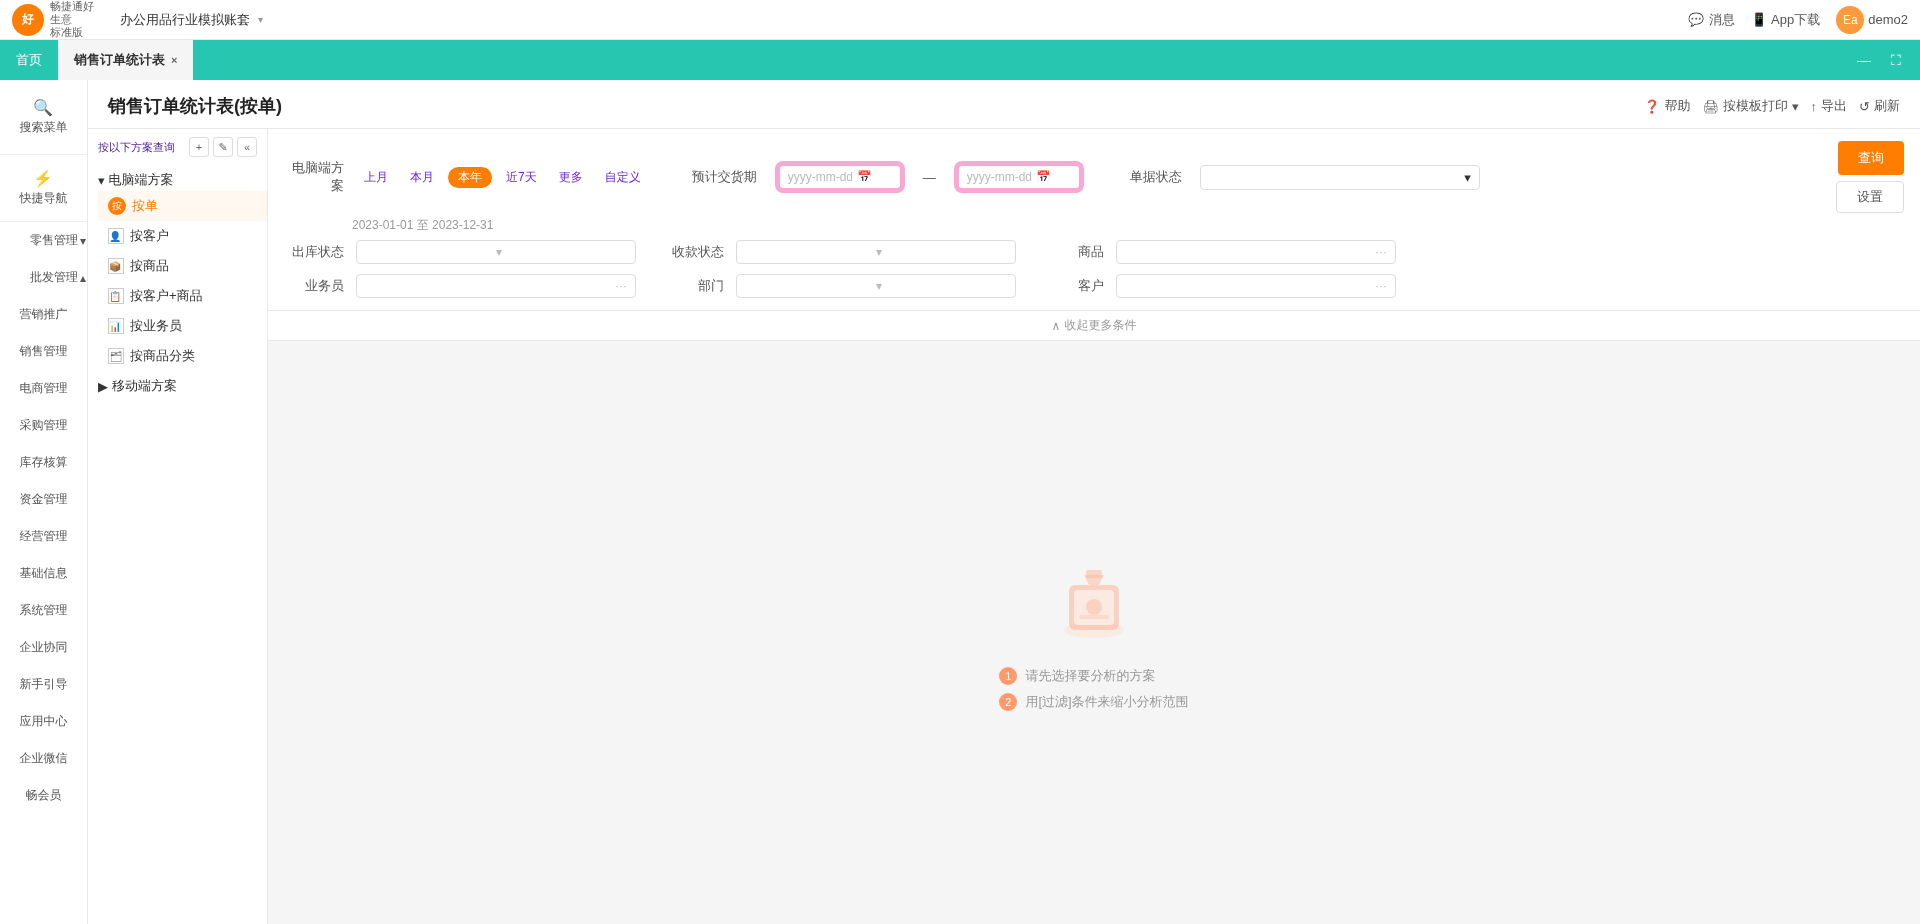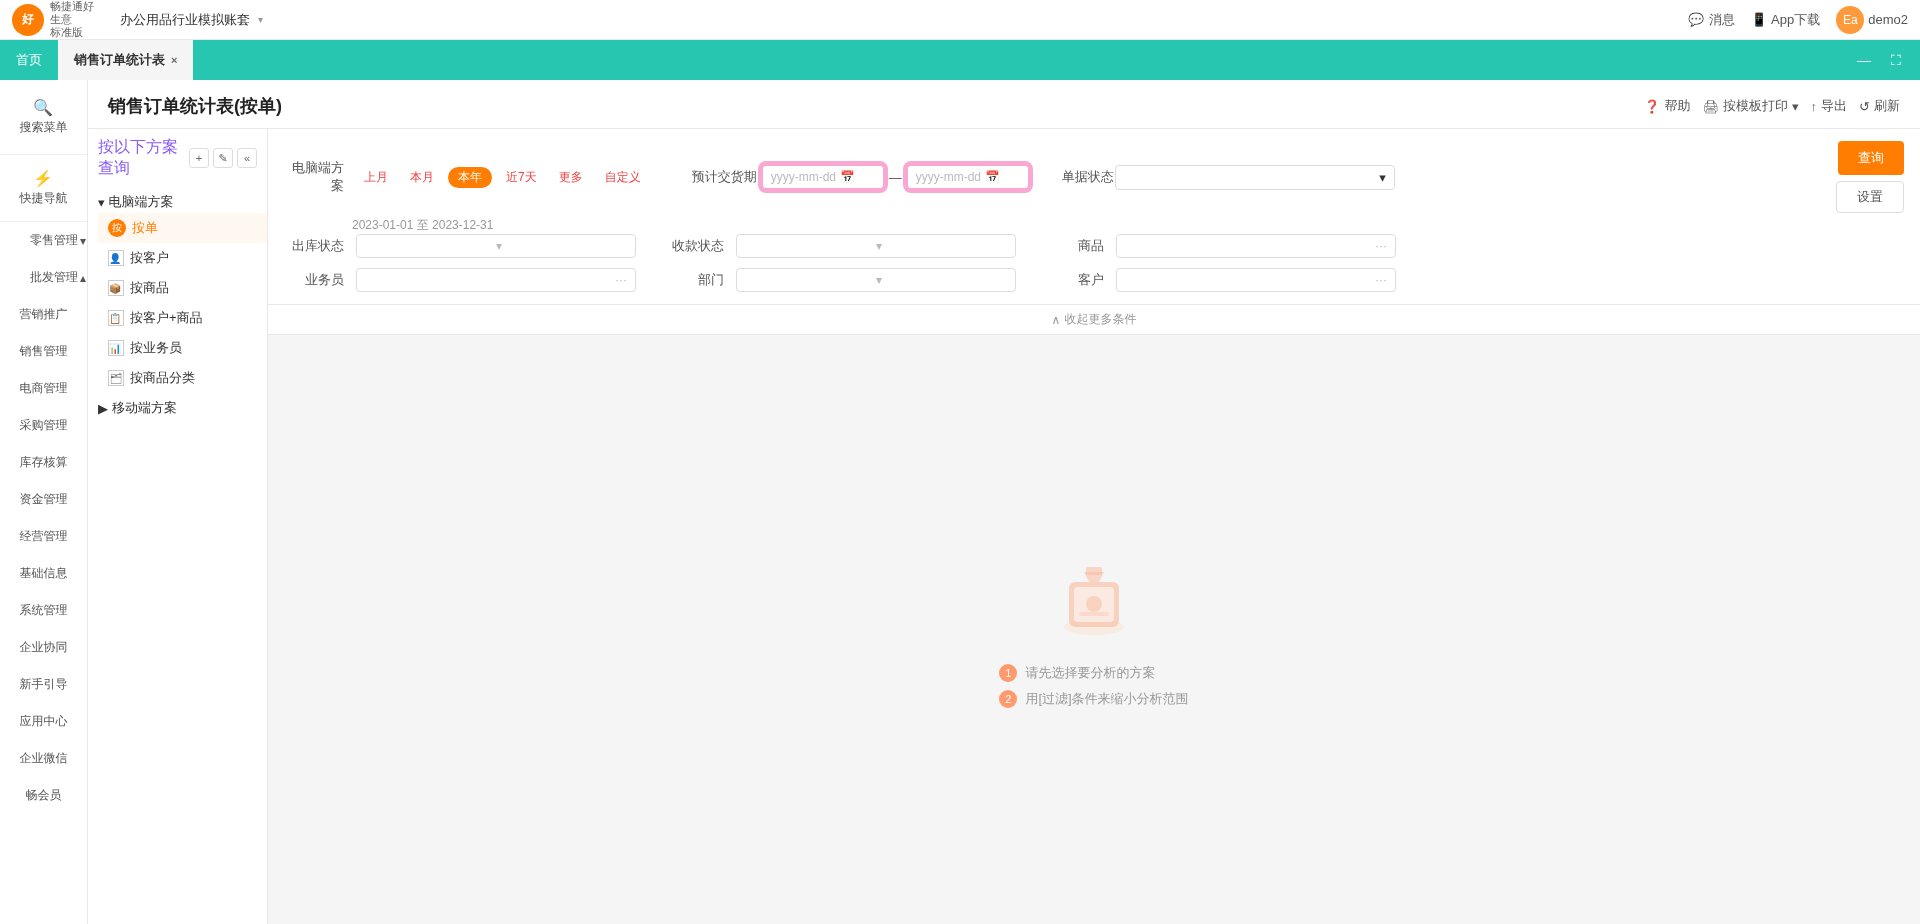--- a/index.html
+++ b/index.html
@@ -45,40 +45,40 @@
     .page-title { font-size: 18px; font-weight: 600; color: #222; flex: 1; }
     .page-actions { display: flex; align-items: center; gap: 12px; }
     .page-action-btn { display: flex; align-items: center; gap: 4px; color: #555; font-size: 13px; cursor: pointer; }
 
     
     .inner-layout { display: flex; flex: 1; overflow: hidden; background: #f5f5f5; }
 
     
     .left-panel { width: 180px; background: #fff; border-right: 1px solid #e8e8e8; padding: 0; flex-shrink: 0; overflow-y: auto; }
     .left-panel-header { display: flex; align-items: center; padding: 8px 10px; gap: 4px; }
-    .left-panel-title { font-size: 16px; color: #8b5cf6; flex: 1; }
+    .left-panel-title { font-size: 11px; color: #4c1d95; flex: 1; }
     .left-panel-icons { display: flex; gap: 4px; }
     .lp-icon { width: 20px; height: 20px; border-radius: 3px; border: 1px solid #ddd; display: flex; align-items: center; justify-content: center; cursor: pointer; font-size: 11px; color: #666; }
     .tree-item { display: flex; align-items: center; padding: 6px 10px; cursor: pointer; font-size: 13px; color: #333; gap: 6px; }
     .tree-item.active { color: #ff7d00; background: #fff8f0; }
     .tree-item .tree-icon { width: 18px; height: 18px; border-radius: 50%; background: #ff7d00; color: white; display: flex; align-items: center; justify-content: center; font-size: 10px; }
     .tree-item .tree-sq-icon { width: 16px; height: 16px; border: 1px solid #ccc; display: flex; align-items: center; justify-content: center; font-size: 10px; color: #666; }
     .tree-parent { font-size: 13px; color: #333; padding: 6px 10px 2px 10px; display: flex; align-items: center; gap: 4px; }
     .tree-children { padding-left: 10px; }
 
     
     .right-panel { flex: 1; display: flex; flex-direction: column; overflow: hidden; }
 
     
     .filter-section { background: #fff; padding: 12px 16px; border-bottom: 1px solid #e8e8e8; }
     .filter-row { display: flex; align-items: center; gap: 12px; margin-bottom: 10px; }
     .filter-row:last-child { margin-bottom: 0; }
     .filter-label { font-size: 13px; color: #555; width: 60px; text-align: right; flex-shrink: 0; }
     .filter-date-group { display: flex; align-items: center; gap: 6px; }
-    .date-btn { padding: 3px 8px; font-size: 12px; color: #ef4444; cursor: pointer; border-radius: 3px; }
+    .date-btn { padding: 3px 8px; font-size: 12px; color: #6d28d9; cursor: pointer; border-radius: 3px; }
     .date-btn.active { background: #ff7d00; color: white; border-radius: 12px; padding: 2px 10px; }
     .date-range-text { font-size: 12px; color: #999; }
     .filter-select { display: flex; align-items: center; border: 1px solid #ddd; border-radius: 4px; padding: 4px 8px; min-width: 120px; cursor: pointer; background: #fff; }
     .filter-select span { flex: 1; color: #bbb; font-size: 12px; }
     .filter-input { border: 1px solid #ddd; border-radius: 4px; padding: 4px 8px; min-width: 120px; font-size: 12px; color: #bbb; display: flex; align-items: center; justify-content: space-between; }
     .filter-dots { color: #bbb; font-size: 12px; cursor: pointer; }
     .filter-date-input { border: 5px solid #f9a8d4; border-radius: 8px; padding: 4px 8px; width: 130px; font-size: 12px; color: #bbb; display: flex; align-items: center; gap: 4px; }
     .filter-date-input .cal-icon { color: #d4926a; }
     .filter-dash { color: #555; }
     .filter-status-select { display: flex; align-items: center; border: 1px solid #ddd; border-radius: 4px; padding: 4px 8px; min-width: 340px; cursor: pointer; background: #fff; justify-content: space-between; }
@@ -291,21 +291,21 @@
             <div class="filter-row">
               <span class="filter-label">电脑端方案</span>
               <div class="filter-date-group">
                 <span class="date-btn">上月</span>
                 <span class="date-btn">本月</span>
                 <span class="date-btn active">本年</span>
                 <span class="date-btn">近7天</span>
                 <span class="date-btn">更多</span>
                 <span class="date-btn">自定义</span>
               </div>
-              <div style="display:flex;align-items:center;gap:1px;margin-left:16px;">
+              <div style="display:flex;align-items:center;gap:18px;margin-left:16px;">
                 <span class="filter-label" style="width:80px;">预计交货期</span>
                 <div class="filter-date-input">
                   <span>yyyy-mm-dd</span>
                   <span class="cal-icon">📅</span>
                 </div>
                 <span class="filter-dash">—</span>
                 <div class="filter-date-input">
                   <span>yyyy-mm-dd</span>
                   <span class="cal-icon">📅</span>
                 </div>
@@ -314,21 +314,21 @@
                   <span style="color:#bbb;font-size:12px;flex:1;"></span>
                   <span>▾</span>
                 </div>
               </div>
               <div style="margin-left:auto;display:flex;flex-direction:column;gap:6px;align-items:flex-end;flex-shrink:0;justify-content:space-between;">
                 <button class="btn-query">查询</button>
                 <button class="btn-settings">设置</button>
               </div>
             </div>
 
-            <div style="padding-left:68px;margin-top:-6px;">
+            <div style="padding-left:68px;margin-top:-6px;margin-bottom:6px;">
               <span class="date-range-text">2023-01-01 至 2023-12-31</span>
             </div>
 
             <div class="filter-row">
               <span class="filter-label">出库状态</span>
               <div class="filter-select" style="min-width:280px;justify-content:space-between;">
                 <span style="color:#bbb;font-size:12px;"></span>
                 <span>▾</span>
               </div>
               <span class="filter-label" style="margin-left:16px;">收款状态</span>

